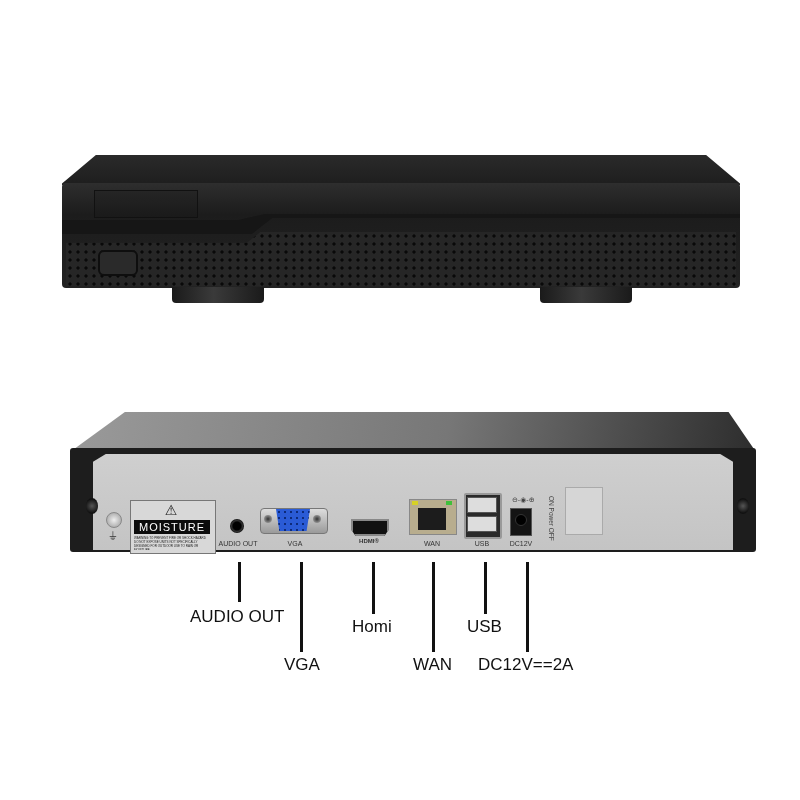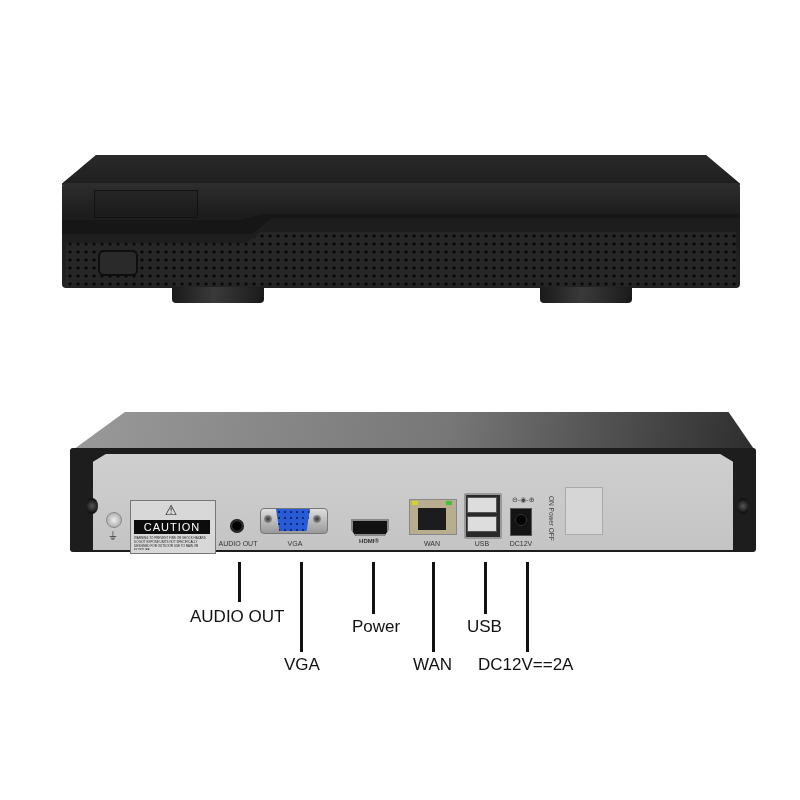--- a/index.html
+++ b/index.html
@@ -119,21 +119,21 @@
   <div class="abs back-frame"></div>
   <div class="abs back-panel"></div>
   <div class="abs screw" style="left:86px; top:498px;"></div>
   <div class="abs screw" style="left:737px; top:498px;"></div>
 
   <div class="abs ground-screw"></div>
   <div class="abs ground-icon">⏚</div>
 
   <div class="abs caution"></div>
   <div class="abs caution-tri">⚠</div>
-  <div class="abs caution-band">CAUTION</div>
+  <div class="abs caution-band">MOISTURE</div>
   <div class="abs caution-fine">WARNING:TO PREVENT FIRE OR SHOCK HAZARD DO NOT EXPOSE UNITS NOT SPECIFICALLY DESIGNED FOR OUTDOOR USE TO RAIN OR MOISTURE.</div>
 
   <div class="abs audio-jack"></div>
   <div class="abs port-label" style="left:217px; top:540px; width:42px;">AUDIO OUT</div>
 
   <div class="abs vga-shell"></div>
   <div class="abs vga-body"></div>
   <div class="abs vga-nut" style="left:264px; top:515px;"></div>
   <div class="abs vga-nut" style="left:313px; top:515px;"></div>
   <div class="abs port-label" style="left:283px; top:540px; width:24px;">VGA</div>
@@ -162,21 +162,21 @@
 </div>
 
 <div>
   <div class="abs callout-line" style="left:238px; top:562px; height:40px;"></div>
   <div class="abs callout-label" style="left:190px; top:607px;">AUDIO OUT</div>
 
   <div class="abs callout-line" style="left:300px; top:562px; height:90px;"></div>
   <div class="abs callout-label" style="left:284px; top:655px;">VGA</div>
 
   <div class="abs callout-line" style="left:372px; top:562px; height:52px;"></div>
-  <div class="abs callout-label" style="left:352px; top:617px;">Power</div>
+  <div class="abs callout-label" style="left:352px; top:617px;">Homi</div>
 
   <div class="abs callout-line" style="left:432px; top:562px; height:90px;"></div>
   <div class="abs callout-label" style="left:413px; top:655px;">WAN</div>
 
   <div class="abs callout-line" style="left:484px; top:562px; height:52px;"></div>
   <div class="abs callout-label" style="left:467px; top:617px;">USB</div>
 
   <div class="abs callout-line" style="left:526px; top:562px; height:90px;"></div>
   <div class="abs callout-label" style="left:478px; top:655px;">DC12V==2A</div>
 </div>

